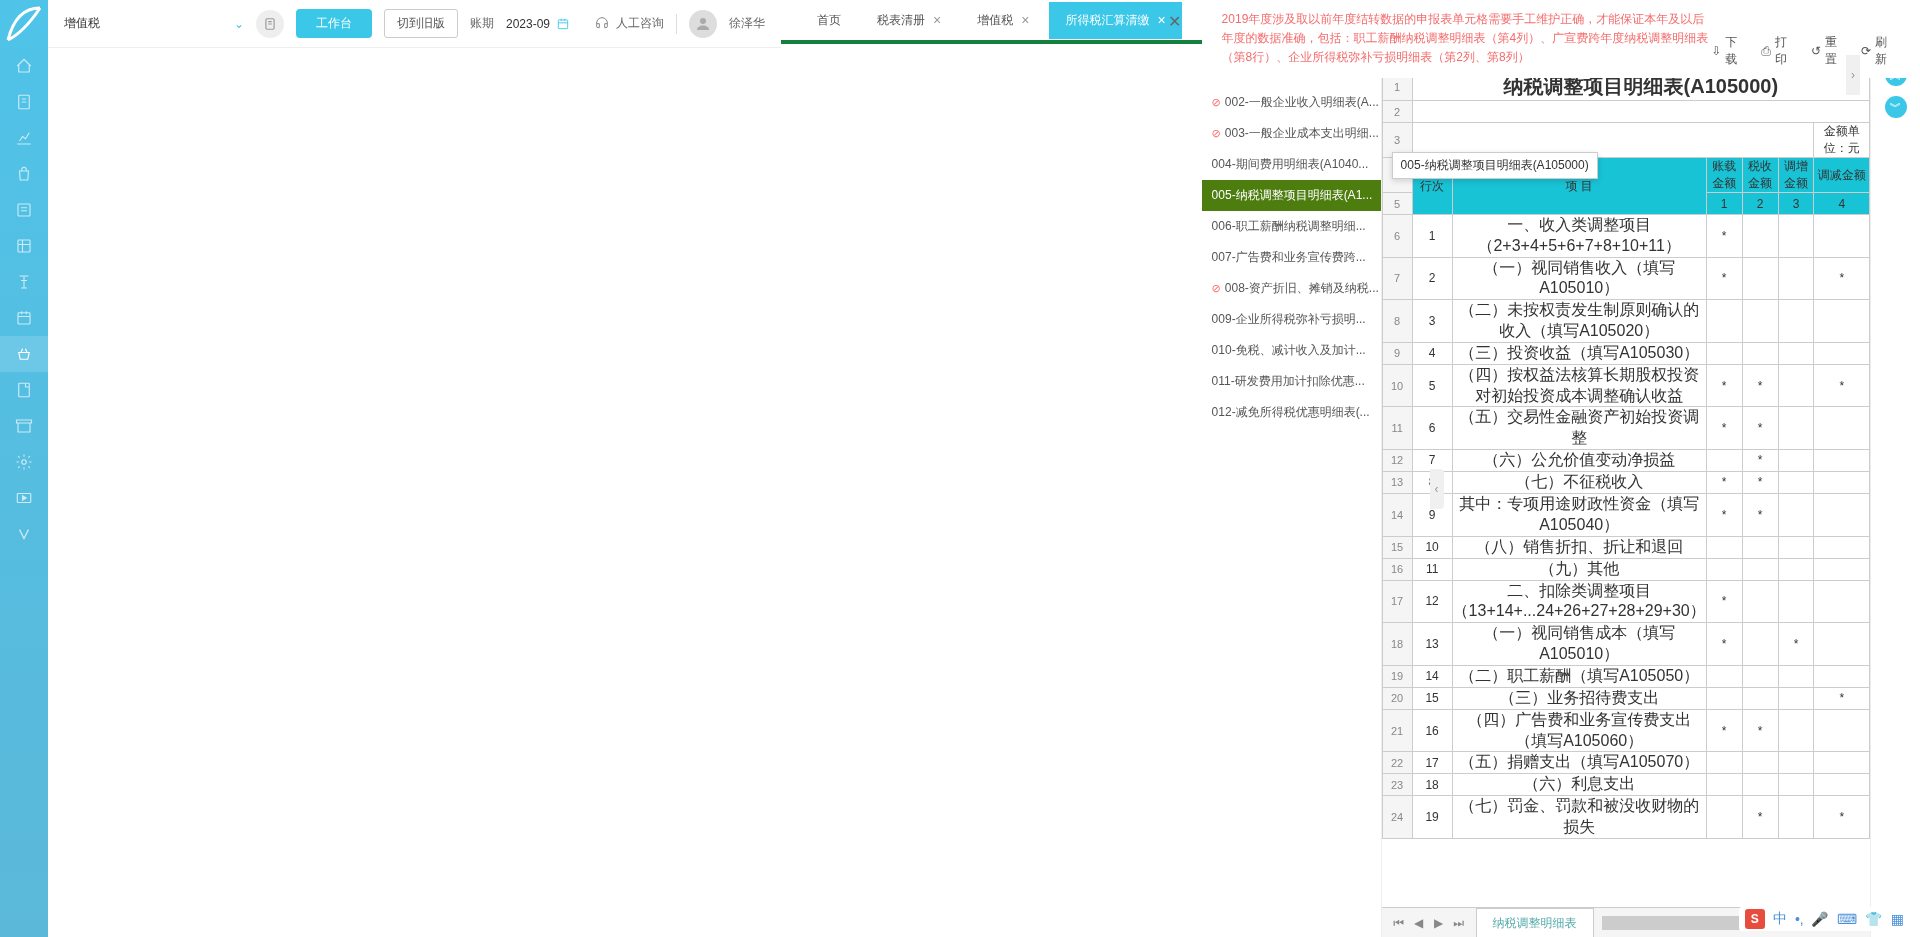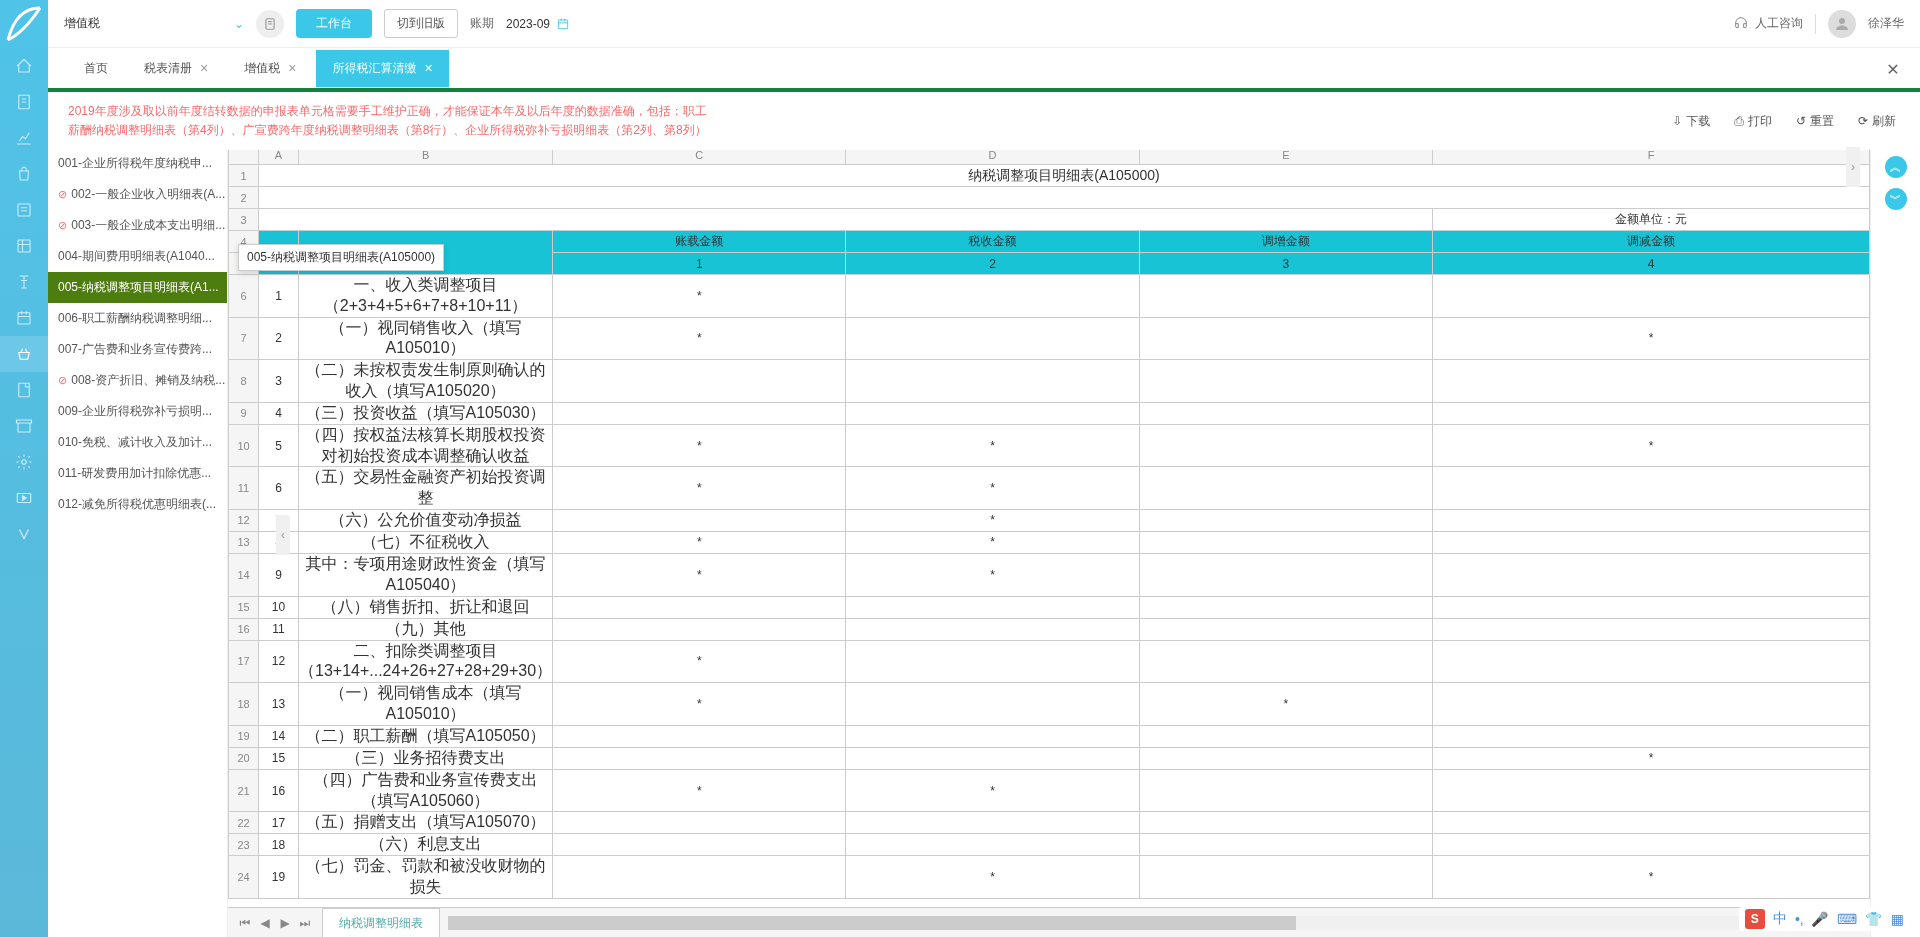--- a/index.html
+++ b/index.html
@@ -3,58 +3,58 @@
 <meta charset="utf-8">
 <style>
 *{margin:0;padding:0;box-sizing:border-box;font-family:"Microsoft YaHei",Arial,sans-serif;font-size:12px}
 body{background:#f5f5f5;overflow:hidden}
 .app{display:flex;height:100vh}
 .left-nav{width:48px;background:linear-gradient(180deg,#4FC3E8 0%,#5BB8D9 100%);display:flex;flex-direction:column;align-items:center;padding-top:0}
 .left-nav .logo{width:48px;height:48px;display:flex;align-items:center;justify-content:center;background:#4FC3E8}
 .left-nav .nav-icon{width:48px;height:36px;display:flex;align-items:center;justify-content:center;color:#fff;cursor:pointer;opacity:0.7}
 .left-nav .nav-icon.active{opacity:1;background:rgba(255,255,255,0.15)}
 .left-nav .nav-icon svg{width:18px;height:18px}
-.main{flex:1;display:flex;flex-direction:column;background:#fff}
+.main{flex:1;display:flex;flex-direction:row;background:#fff}
 .top-bar{height:48px;display:flex;align-items:center;padding:0 16px;border-bottom:1px solid #eee;gap:12px}
 .dropdown{display:flex;align-items:center;gap:8px;color:#333;cursor:pointer;min-width:180px}
 .dropdown .chev{color:#4FC3E8}
 .icon-btn{width:28px;height:28px;border-radius:50%;background:#eee;display:flex;align-items:center;justify-content:center;cursor:pointer}
 .workbench-btn{background:#3AC7E8;color:#fff;padding:6px 20px;border-radius:4px;cursor:pointer}
 .old-ver-btn{border:1px solid #ccc;padding:5px 12px;border-radius:3px;cursor:pointer;color:#555}
 .period-label{color:#666}
 .period-val{color:#333;display:flex;align-items:center;gap:6px}
 .spacer{flex:1}
 .support{display:flex;align-items:flex-start;gap:6px;color:#666;cursor:pointer}
 .avatar{width:28px;height:28px;border-radius:50%;background:#ddd;display:flex;align-items:center;justify-content:center}
 .user-name{color:#666}
 .tabs-bar{height:44px;display:flex;align-items:center;padding:0 20px;gap:4px;border-bottom:4px solid #15803d;position:relative}
 .tab{padding:10px 16px;color:#555;cursor:pointer;display:flex;align-items:center;gap:8px}
 .tab .x{color:#999;font-size:14px}
 .tab.active{background:#3AC7E8;color:#fff}
 .tab.active .x{color:#fff}
 .close-all{position:absolute;right:16px;top:10px;width:22px;height:22px;display:flex;align-items:center;justify-content:center;cursor:pointer;color:#666;font-size:16px}
 .content{flex:1;display:flex;position:relative;overflow:hidden}
-.notice-bar{position:absolute;top:0;left:0;right:4px;padding:10px 20px;display:flex;align-items:center;justify-content:space-between;z-index:5;background:#fff}
+.notice-bar{position:absolute;top:0;left:0;right:13px;padding:10px 20px;display:flex;align-items:flex-end;justify-content:space-between;z-index:5;background:#fff}
 .notice-text{color:#f56c6c;line-height:1.6;max-width:650px}
 .toolbar{display:flex;gap:24px;align-items:center}
 .tool-btn{display:flex;align-items:center;gap:4px;color:#555;cursor:pointer}
 .body-area{display:flex;flex:1;margin-top:52px;overflow:hidden}
 .form-list{width:180px;border-right:1px solid #eee;overflow-y:auto;padding-top:4px}
 .form-item{padding:7px 10px;color:#555;cursor:pointer;white-space:nowrap;overflow:hidden;text-overflow:ellipsis;display:flex;align-items:center;gap:4px}
 .form-item.active{background:#4d7c0f;color:#fff}
 .form-item .warn{color:#f56c6c;font-size:11px}
 .collapse-handle{position:absolute;left:228px;top:50%;width:14px;height:40px;background:#f0f0f0;display:flex;align-items:center;justify-content:center;cursor:pointer;color:#999;border-radius:0 4px 4px 0;z-index:10}
 .sheet-area{flex:1;display:flex;flex-direction:column;position:relative;overflow:hidden}
 .tooltip-box{position:absolute;left:10px;top:100px;background:#fff;border:1px solid #ccc;padding:4px 8px;box-shadow:0 2px 6px rgba(0,0,0,0.15);z-index:20;color:#333}
 .grid-wrapper{flex:1;overflow:auto;position:relative}
 .grid{border-collapse:collapse;width:100%}
 .grid td,.grid th{border:1px solid #ccc;padding:0;height:22px;vertical-align:middle;text-align:center;color:#333;background:#fff}
 .grid .col-hdr{background:#f5f5f5;color:#888;font-weight:normal;height:20px;font-size:11px}
 .grid .row-hdr{background:#f5f5f5;color:#888;width:30px;font-size:11px}
-.title-cell{font-size:14px;font-weight:normal;height:32px}
+.title-cell{font-size:20px;font-weight:bold;height:32px}
 .unit-cell{text-align:right;padding-right:8px}
 .hdr-cell{background:#19C3D6!important;color:#333;font-weight:normal}
 .item-cell{text-align:left;padding-left:6px;font-size:16px;line-height:1.3}
 .num-cell{background:#fff}
 .data-cell{text-align:right;padding-right:4px;color:#333}
 .sheet-tabs{height:30px;border-top:1px solid #ccc;display:flex;align-items:center;background:#f5f5f5}
 .sheet-nav{display:flex;padding:0 8px;gap:2px}
 .sheet-nav span{width:18px;text-align:center;color:#888;cursor:pointer}
 .sheet-tab{padding:6px 16px;background:#fff;border:1px solid #ccc;border-bottom:none;color:#5aa}
 .hscroll{flex:1;height:14px;margin:0 8px;background:#f0f0f0;position:relative}

